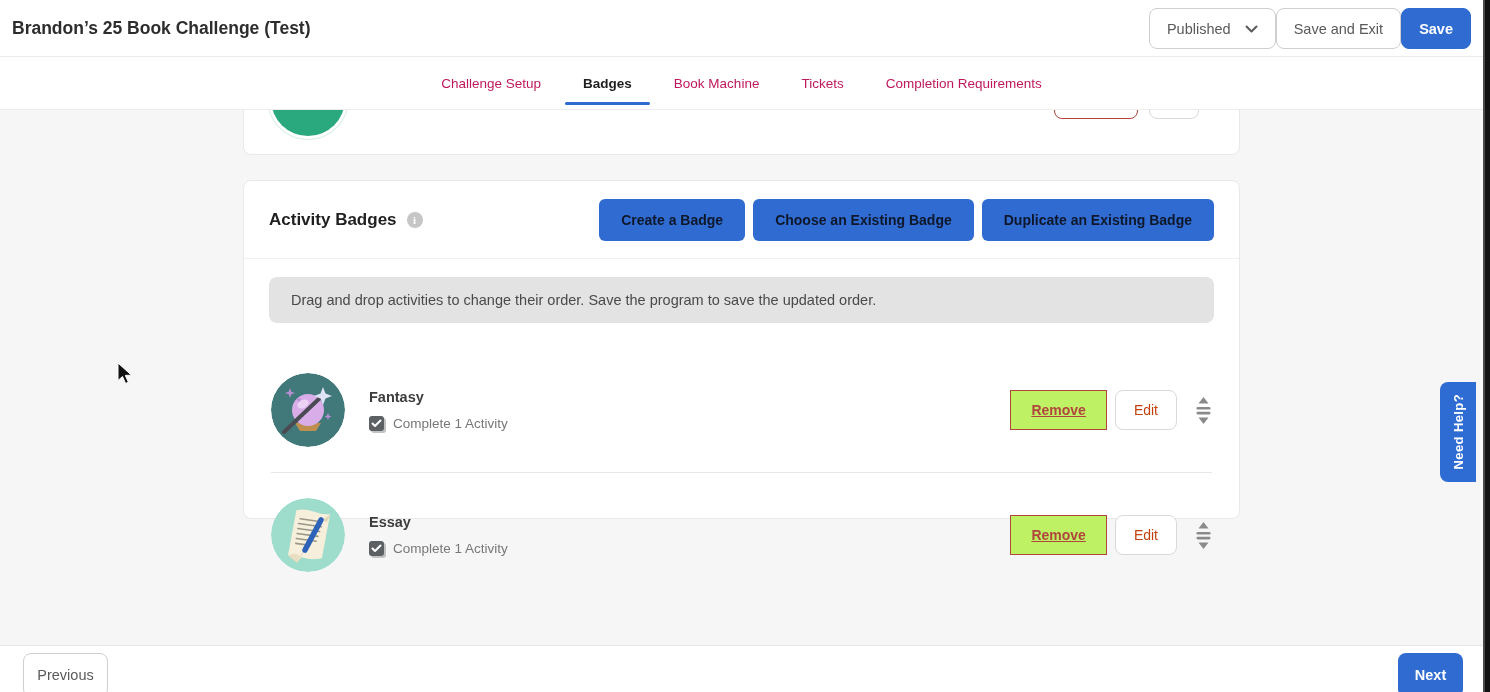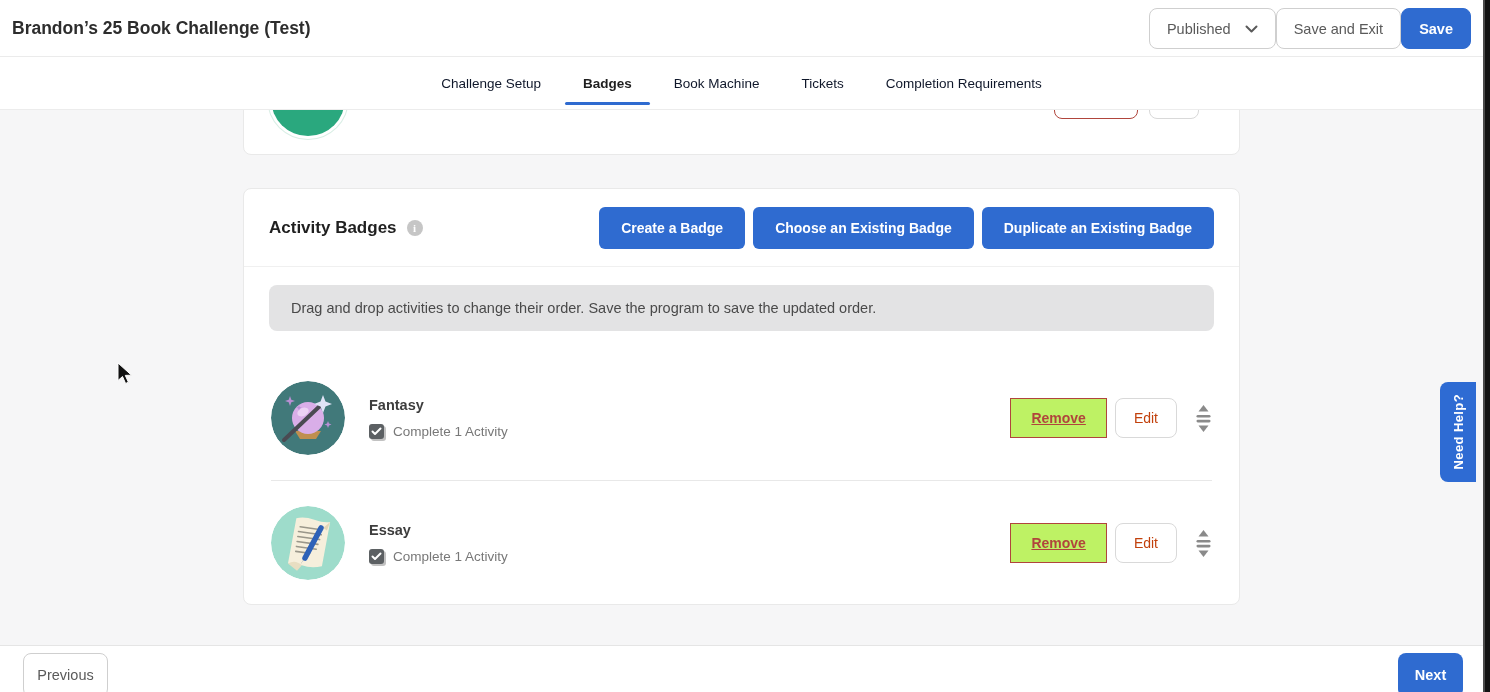--- a/index.html
+++ b/index.html
@@ -37,21 +37,21 @@
   .chev { display: inline-block; }
 
   
   .tabbar {
     position: absolute; top: 57px; left: 0; width: 1483px; height: 53px;
     background: #fff; border-bottom: 1px solid #ececec; z-index: 5;
     display: flex; align-items: center; justify-content: center; gap: 38px;
   }
   .tab {
     position: relative; height: 100%; display: flex; align-items: center;
-    font-size: 13.5px; color: #0f172a; cursor: pointer; padding: 0 2px;
+    font-size: 13.5px; color: #be185d; cursor: pointer; padding: 0 2px;
   }
   .tab.active { color: #1f1f1f; font-weight: 700; }
   .tab.active::after {
     content: ""; position: absolute; left: -16px; right: -16px; bottom: 4px;
     height: 3px; background: #2f6bd0; border-radius: 2px;
   }
 
   
   .card {
     position: absolute; left: 243px; width: 997px; background: #fff;
@@ -69,35 +69,35 @@
   }
   .tp-remove {
     position: absolute; left: 810px; top: 38px; width: 84px; height: 40px;
     border: 1.5px solid #b0453c; border-radius: 8px; background: #fff;
   }
   .tp-edit {
     position: absolute; left: 905px; top: 38px; width: 50px; height: 40px;
     border: 1px solid #d9d9d9; border-radius: 8px; background: #fff;
   }
 
-  .activity-card { top: 188px; height: 417px; z-index: 1; }
+  .activity-card { top: 180px; height: 339px; z-index: 1; }
   .ac-header {
     display: flex; align-items: center; justify-content: space-between;
     padding: 18px 25px; border-bottom: 1px solid #f0f0f0; height: 78px;
   }
   .ac-title-wrap { display: flex; align-items: center; gap: 10px; }
   .ac-title { font-size: 17px; font-weight: 700; color: #1f1f1f; }
   .info-icon {
     width: 16px; height: 16px; border-radius: 50%; background: #c6c6c6;
     color: #fff; font-size: 11px; font-weight: 700; line-height: 16px;
     text-align: center; font-family: "Liberation Serif", serif;
   }
   .ac-buttons { display: flex; gap: 8px; }
   .btn-blue {
-    height: 42px; padding: 0 22px; background: #2f6bd0; color: #ffffff;
+    height: 42px; padding: 0 22px; background: #2f6bd0; color: #0f172a;
     border: none; border-radius: 6px; font-size: 14px; font-weight: 700;
     font-family: inherit; cursor: pointer; display: inline-flex; align-items: center;
   }
   .drag-banner {
     margin: 18px 25px 0 25px; height: 46px; border-radius: 8px;
     background: #e3e3e4; display: flex; align-items: center; padding: 0 22px;
     color: #4a4a4a; font-size: 14.5px;
   }
   .rows { margin: 0 27px; }
   .badge-row { display: flex; align-items: center; padding: 25px 0; }

